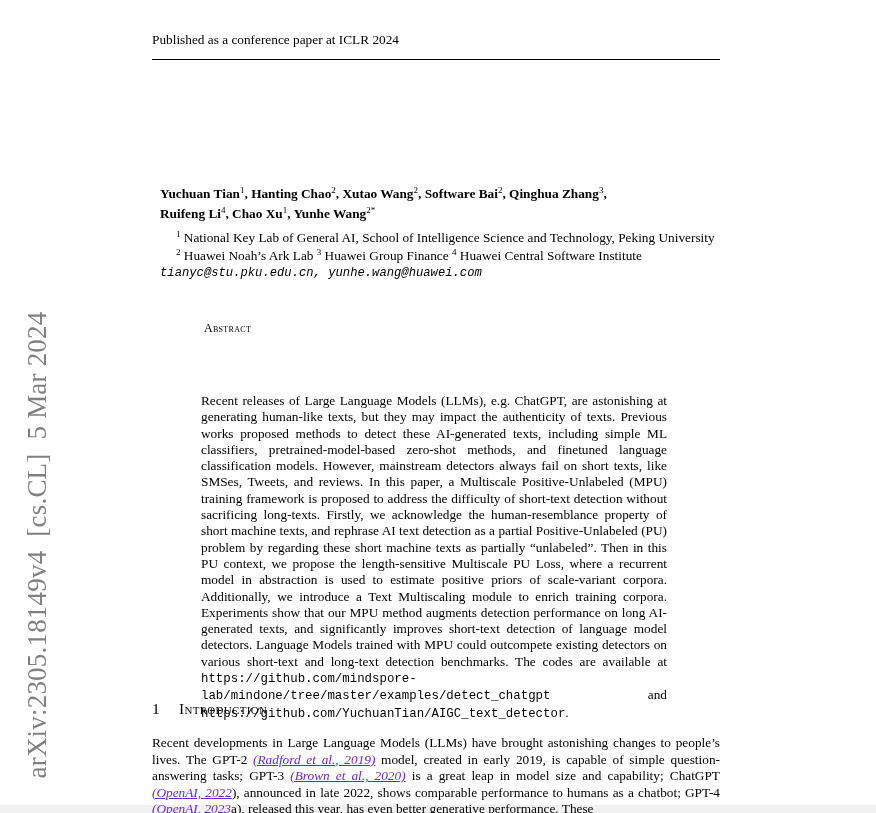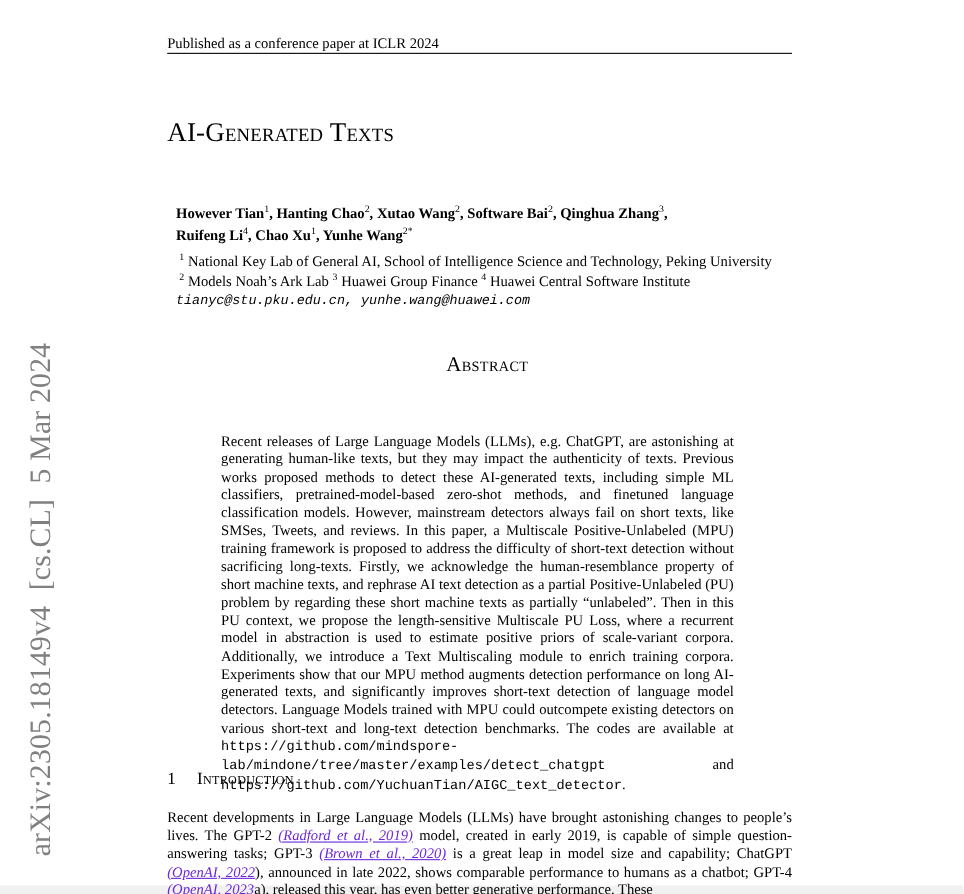--- a/index.html
+++ b/index.html
@@ -14,47 +14,47 @@
   .arxiv-stamp {
     position: absolute; left: 37px; top: 545px;
     transform: translate(-50%, -50%) rotate(-90deg);
     white-space: nowrap;
     font-size: 27px; color: #808080; letter-spacing: 0.2px;
   }
   .arxiv-stamp .gap { display: inline-block; width: 14px; }
   .header {
     position: absolute; left: 152px; top: 32px; width: 568px;
     font-size: 13.3px; line-height: 16px;
-    border-bottom: 1px solid #000; padding-bottom: 0;
+    border-bottom: 1px solid #000; padding-bottom: 11px;
   }
   .title {
     position: absolute; left: 152px; top: 106px; width: 600px;
     font-size: 24.5px; line-height: 29px; font-variant: small-caps;
     letter-spacing: 0.2px;
   }
   .authors {
     position: absolute; left: 160px; top: 184px; width: 590px;
     font-size: 13.3px; line-height: 20px; font-weight: bold;
   }
   .authors sup { font-weight: normal; font-size: 9px; line-height: 0; }
   .affil {
-    position: absolute; left: 163px; width: 600px;
+    position: absolute; left: 176px; width: 600px;
     font-size: 13.3px; line-height: 18px; white-space: nowrap;
   }
   .affil sup { font-size: 9px; line-height: 0; }
   .affil1 { top: 229px; }
   .affil2 { top: 247px; }
   .emails {
     position: absolute; left: 160px; top: 264px;
     font-family: "Liberation Mono", "DejaVu Sans Mono", monospace;
     font-size: 12.2px; line-height: 18px; white-space: nowrap; font-style: italic;
   }
   .abstract-heading {
     position: absolute; left: 204px; top: 321px; width: 478px;
-    text-align: center; font-size: 19px; font-variant: small-caps;
+    text-align: left; font-size: 12px; font-variant: small-caps;
     letter-spacing: 0.3px;
   }
   .abstract-body {
     position: absolute; left: 201px; top: 357px; width: 466px;
     font-size: 13.3px; line-height: 16.3px; text-align: justify;
     hyphens: manual;
     margin-top: 36px;
   }
   .mono {
     font-family: "Liberation Mono", "DejaVu Sans Mono", monospace;
@@ -74,39 +74,38 @@
 </head>
 <body>
 
 <div class="bottom-bar"></div>
 
 <div class="arxiv-stamp"><span>arXiv:2305.18149v4</span><span class="gap"></span><span>[cs.CL]</span><span class="gap"></span><span>5 Mar 2024</span></div>
 
 <div class="header">Published as a conference paper at ICLR 2024</div>
 
 <div class="title">
-  <div>AI-Generated Texts</div>
 </div>
 
 <div class="authors">
-  <span><span>However Tian</span><sup>1</sup></span>,
+  <span><span>Yuchuan Tian</span><sup>1</sup></span>,
   <span><span>Hanting Chao</span><sup>2</sup></span>,
   <span><span>Xutao Wang</span><sup>2</sup></span>,
   <span><span>Software Bai</span><sup>2</sup></span>,
   <span><span>Qinghua Zhang</span><sup>3</sup></span>,<br>
   <span><span>Ruifeng Li</span><sup>4</sup></span>,
   <span><span>Chao Xu</span><sup>1</sup></span>,
   <span><span>Yunhe Wang</span><sup>2*</sup></span>
 </div>
 
 <div class="affil affil1">
   <sup>1</sup> <span>National Key Lab of General AI, School of Intelligence Science and Technology, Peking University</span>
 </div>
 <div class="affil affil2">
-  <sup>2</sup> <span>Models Noah’s Ark Lab</span>
+  <sup>2</sup> <span>Huawei Noah’s Ark Lab</span>
   <sup>3</sup> <span>Huawei Group Finance</span>
   <sup>4</sup> <span>Huawei Central Software Institute</span>
 </div>
 <div class="emails">tianyc@stu.pku.edu.cn, yunhe.wang@huawei.com</div>
 
 <div class="abstract-heading">Abstract</div>
 
 <div class="abstract-body"><span>Recent releases of Large Language Models (LLMs), e.g. ChatGPT, are astonishing at generating human-like texts, but they may impact the authenticity of texts. Previ­ous works proposed methods to detect these AI-generated texts, including simple ML classifiers, pretrained-model-based zero-shot methods, and finetuned language classification models. However, mainstream detectors always fail on short texts, like SMSes, Tweets, and reviews. In this paper, a Multiscale Positive-Unlabeled (MPU) training framework is proposed to address the difficulty of short-text detection with­out sacrificing long-texts. Firstly, we acknowledge the human-resemblance property of short machine texts, and rephrase AI text detection as a partial Positive-Unlabeled (PU) problem by regarding these short machine texts as partially “unlabeled”. Then in this PU context, we propose the length-sensitive Multiscale PU Loss, where a recurrent model in abstraction is used to estimate positive priors of scale-variant corpora. Additionally, we introduce a Text Multiscaling module to enrich training corpora. Experiments show that our MPU method augments detection perfor­mance on long AI-generated texts, and significantly improves short-text detection of language model detectors. Language Models trained with MPU could outcom­pete existing detectors on various short-text and long-text detection benchmarks. The codes are available at</span> <span class="mono">https://github.com/mindspore-lab/mindone/tree/master/examples/detect_chatgpt</span> <span>and</span> <span class="mono">https://github.com/YuchuanTian/AIGC_text_detector</span><span>.</span></div>
 
 <div class="section-heading">

